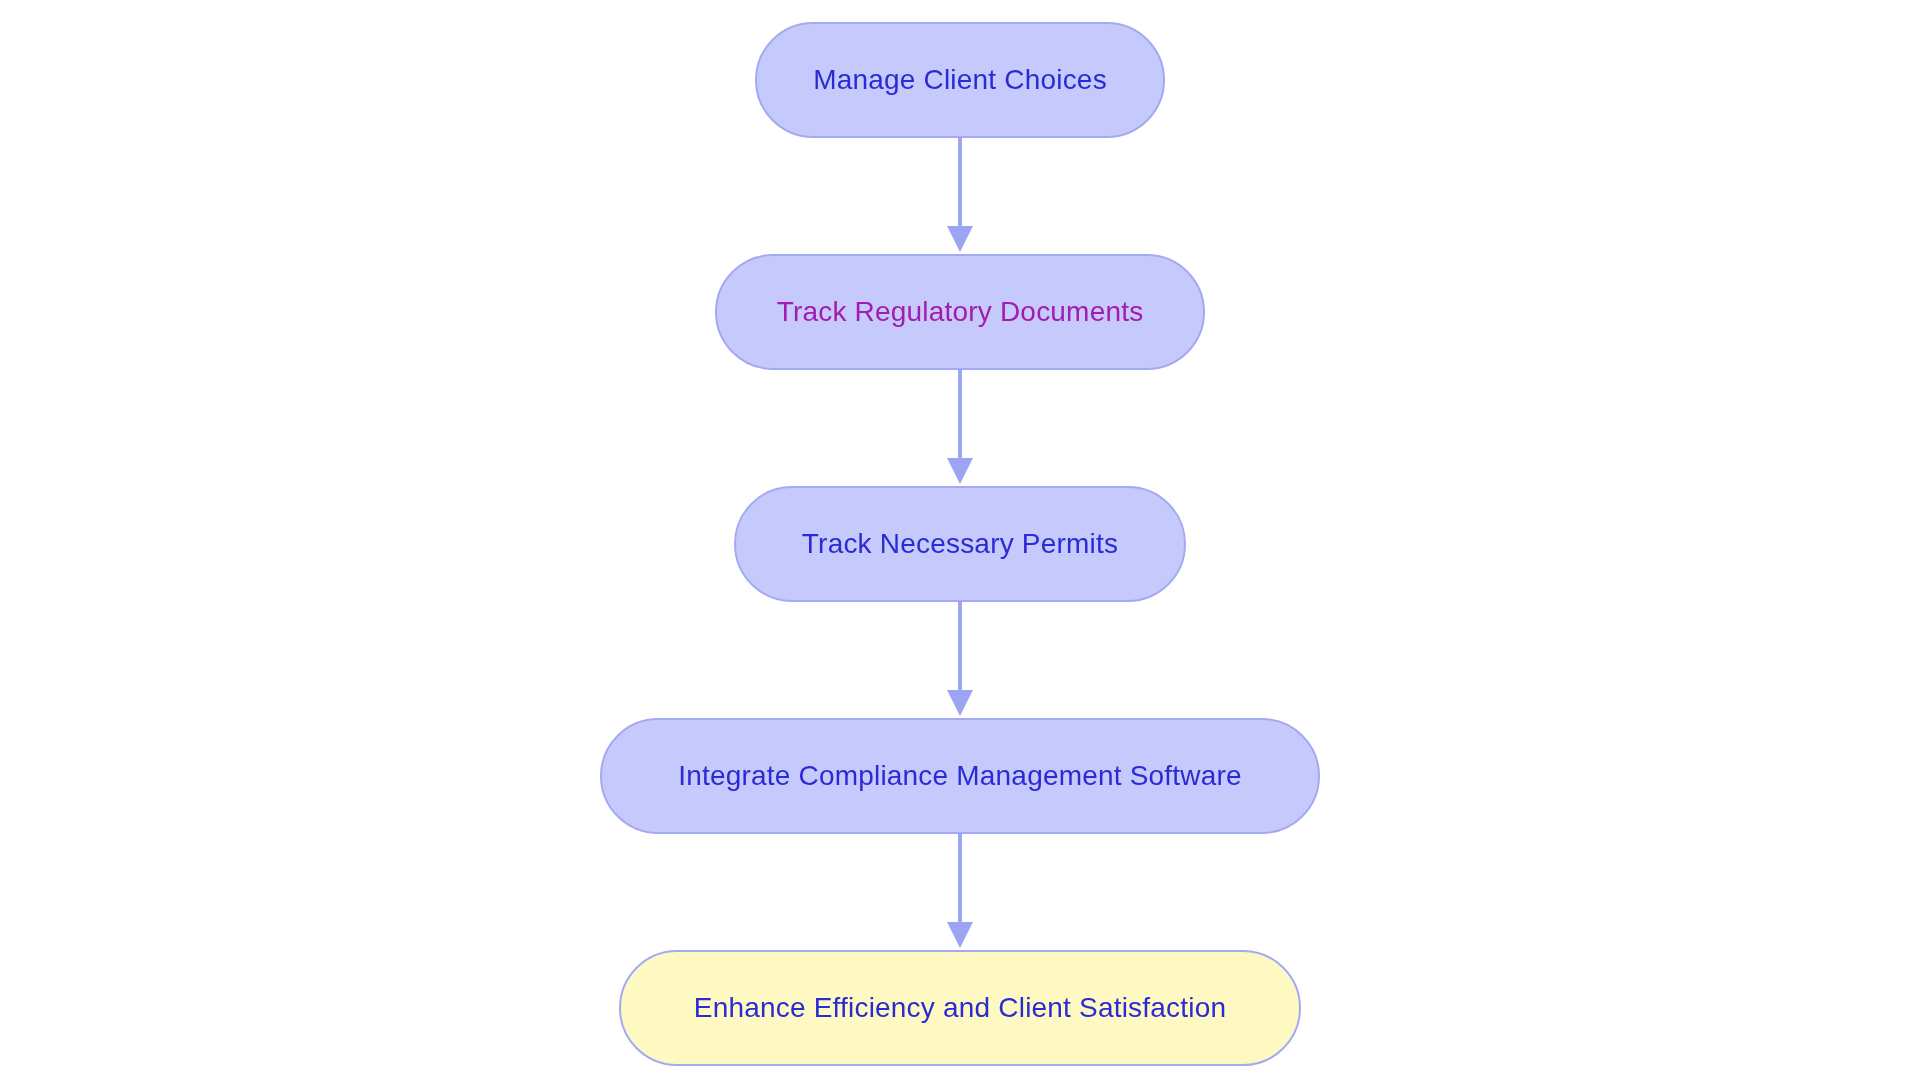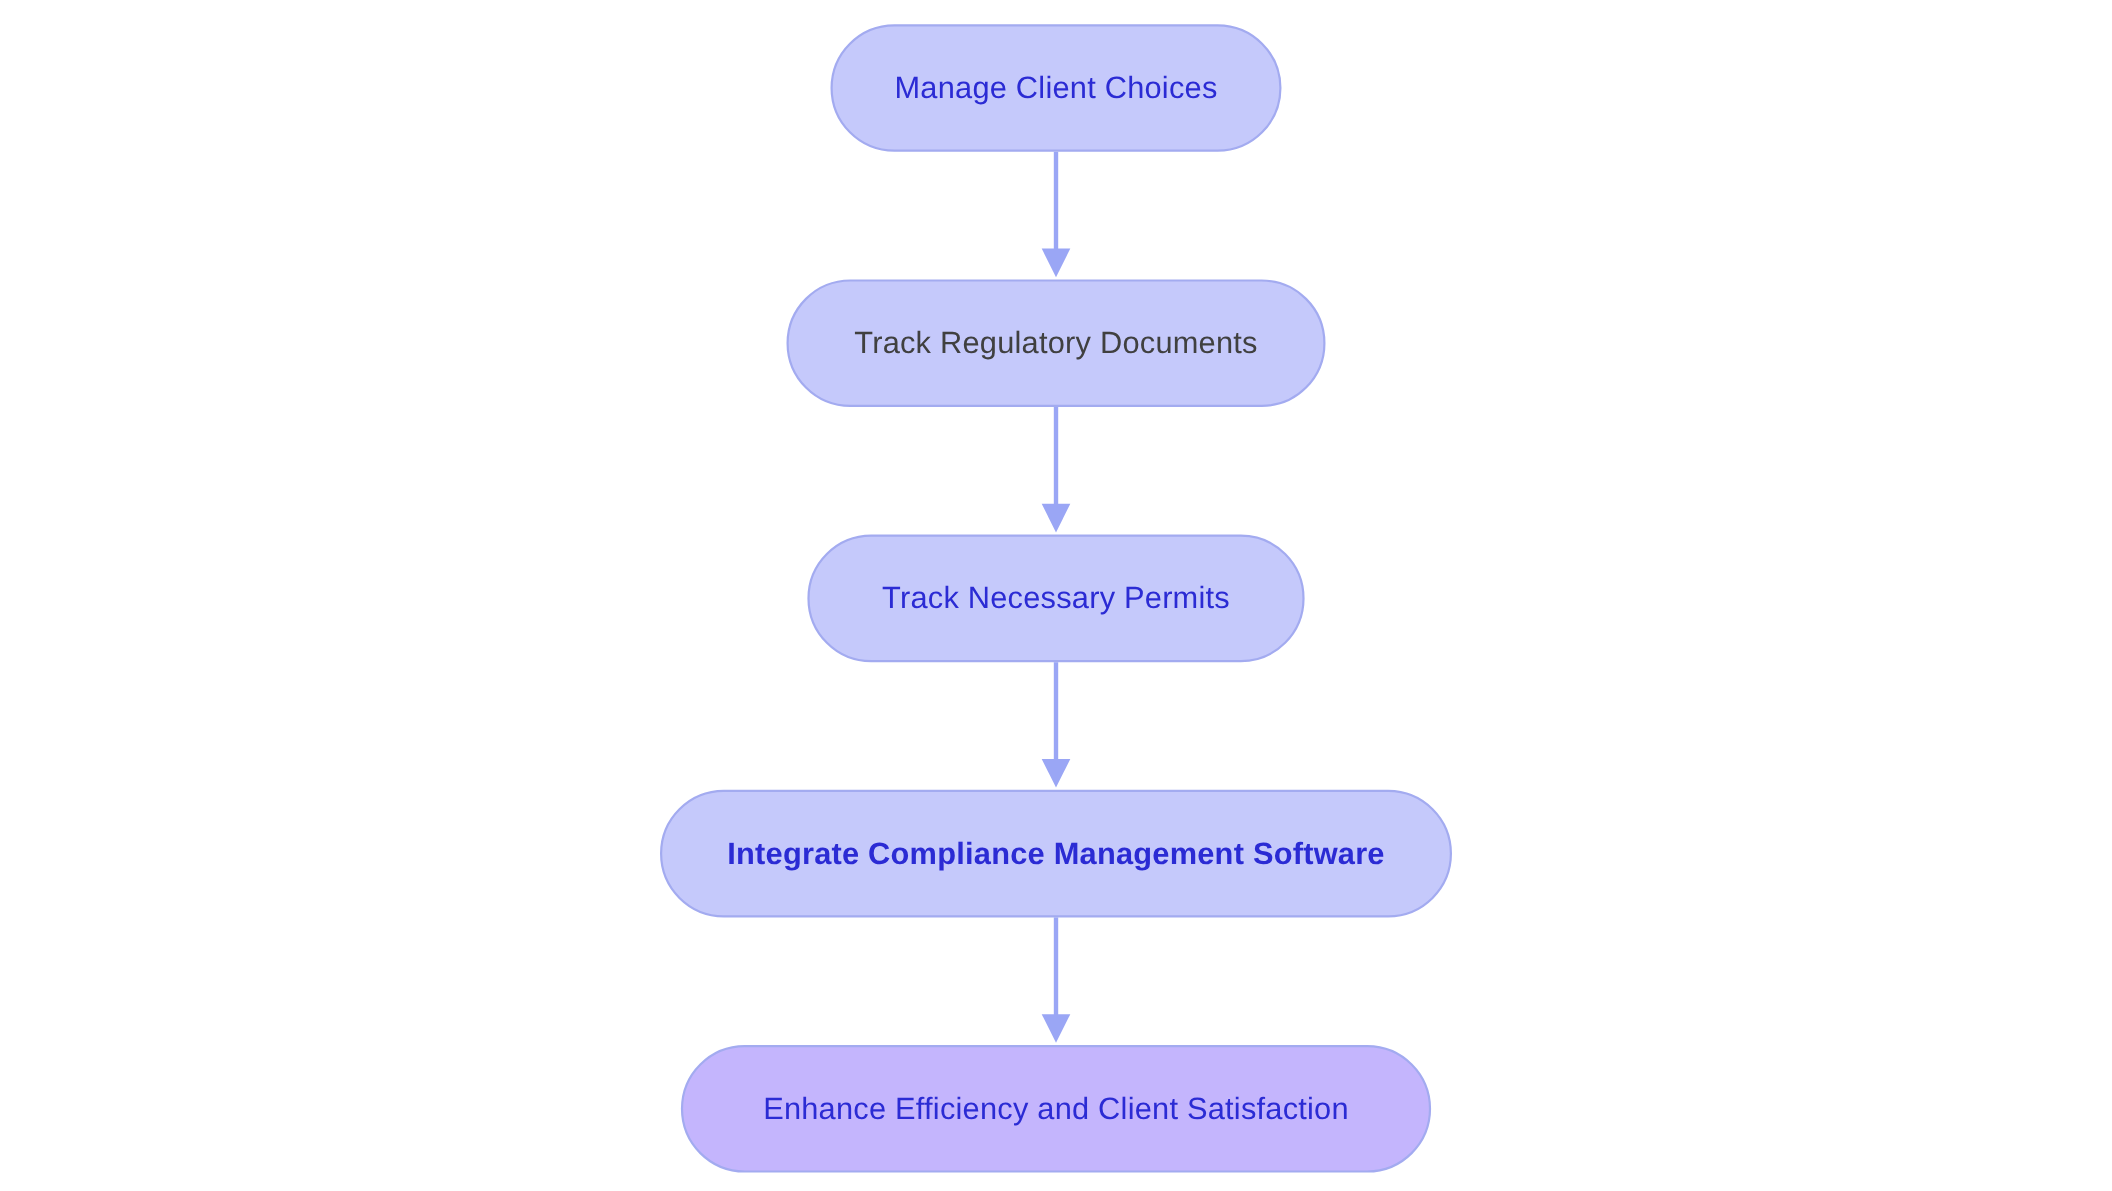--- a/index.html
+++ b/index.html
@@ -94,21 +94,21 @@
     </div>
 
     <div class="connector">
       <svg viewBox="0 0 40 116" xmlns="http://www.w3.org/2000/svg" aria-hidden="true">
         <line x1="20" y1="0" x2="20" y2="92" stroke="#9aa6f5" stroke-width="4"></line>
         <polygon points="7,88 33,88 20,114" fill="#9aa6f5"></polygon>
       </svg>
     </div>
 
     <div class="node n1" style="background: rgb(197, 201, 251); border-color: rgb(163, 171, 240);">
-      <span class="node-label" style="color: #404040;">Track Regulatory Documents</span>
+      <span class="node-label" style="color: #a21caf;">Track Regulatory Documents</span>
     </div>
 
     <div class="connector">
       <svg viewBox="0 0 40 116" xmlns="http://www.w3.org/2000/svg" aria-hidden="true">
         <line x1="20" y1="0" x2="20" y2="92" stroke="#9aa6f5" stroke-width="4"></line>
         <polygon points="7,88 33,88 20,114" fill="#9aa6f5"></polygon>
       </svg>
     </div>
 
     <div class="node n2" style="background: rgb(197, 201, 251); border-color: rgb(163, 171, 240);">
@@ -116,28 +116,28 @@
     </div>
 
     <div class="connector">
       <svg viewBox="0 0 40 116" xmlns="http://www.w3.org/2000/svg" aria-hidden="true">
         <line x1="20" y1="0" x2="20" y2="92" stroke="#9aa6f5" stroke-width="4"></line>
         <polygon points="7,88 33,88 20,114" fill="#9aa6f5"></polygon>
       </svg>
     </div>
 
     <div class="node n3" style="background: rgb(197, 201, 251); border-color: rgb(163, 171, 240);">
-      <span class="node-label" style="color: rgb(43, 43, 212); font-weight: bold;">Integrate Compliance Management Software</span>
+      <span class="node-label" style="color: rgb(43, 43, 212);">Integrate Compliance Management Software</span>
     </div>
 
     <div class="connector">
       <svg viewBox="0 0 40 116" xmlns="http://www.w3.org/2000/svg" aria-hidden="true">
         <line x1="20" y1="0" x2="20" y2="92" stroke="#9aa6f5" stroke-width="4"></line>
         <polygon points="7,88 33,88 20,114" fill="#9aa6f5"></polygon>
       </svg>
     </div>
 
-    <div class="node n4" style="background: #c4b5fd; border-color: rgb(163, 171, 240); text-align: right;">
+    <div class="node n4" style="background: #fef9c3; border-color: rgb(163, 171, 240); text-align: right;">
       <span class="node-label" style="color: rgb(43, 43, 212);">Enhance Efficiency and Client Satisfaction</span>
     </div>
 
   </div>
 </div>
 
 </body></html>

